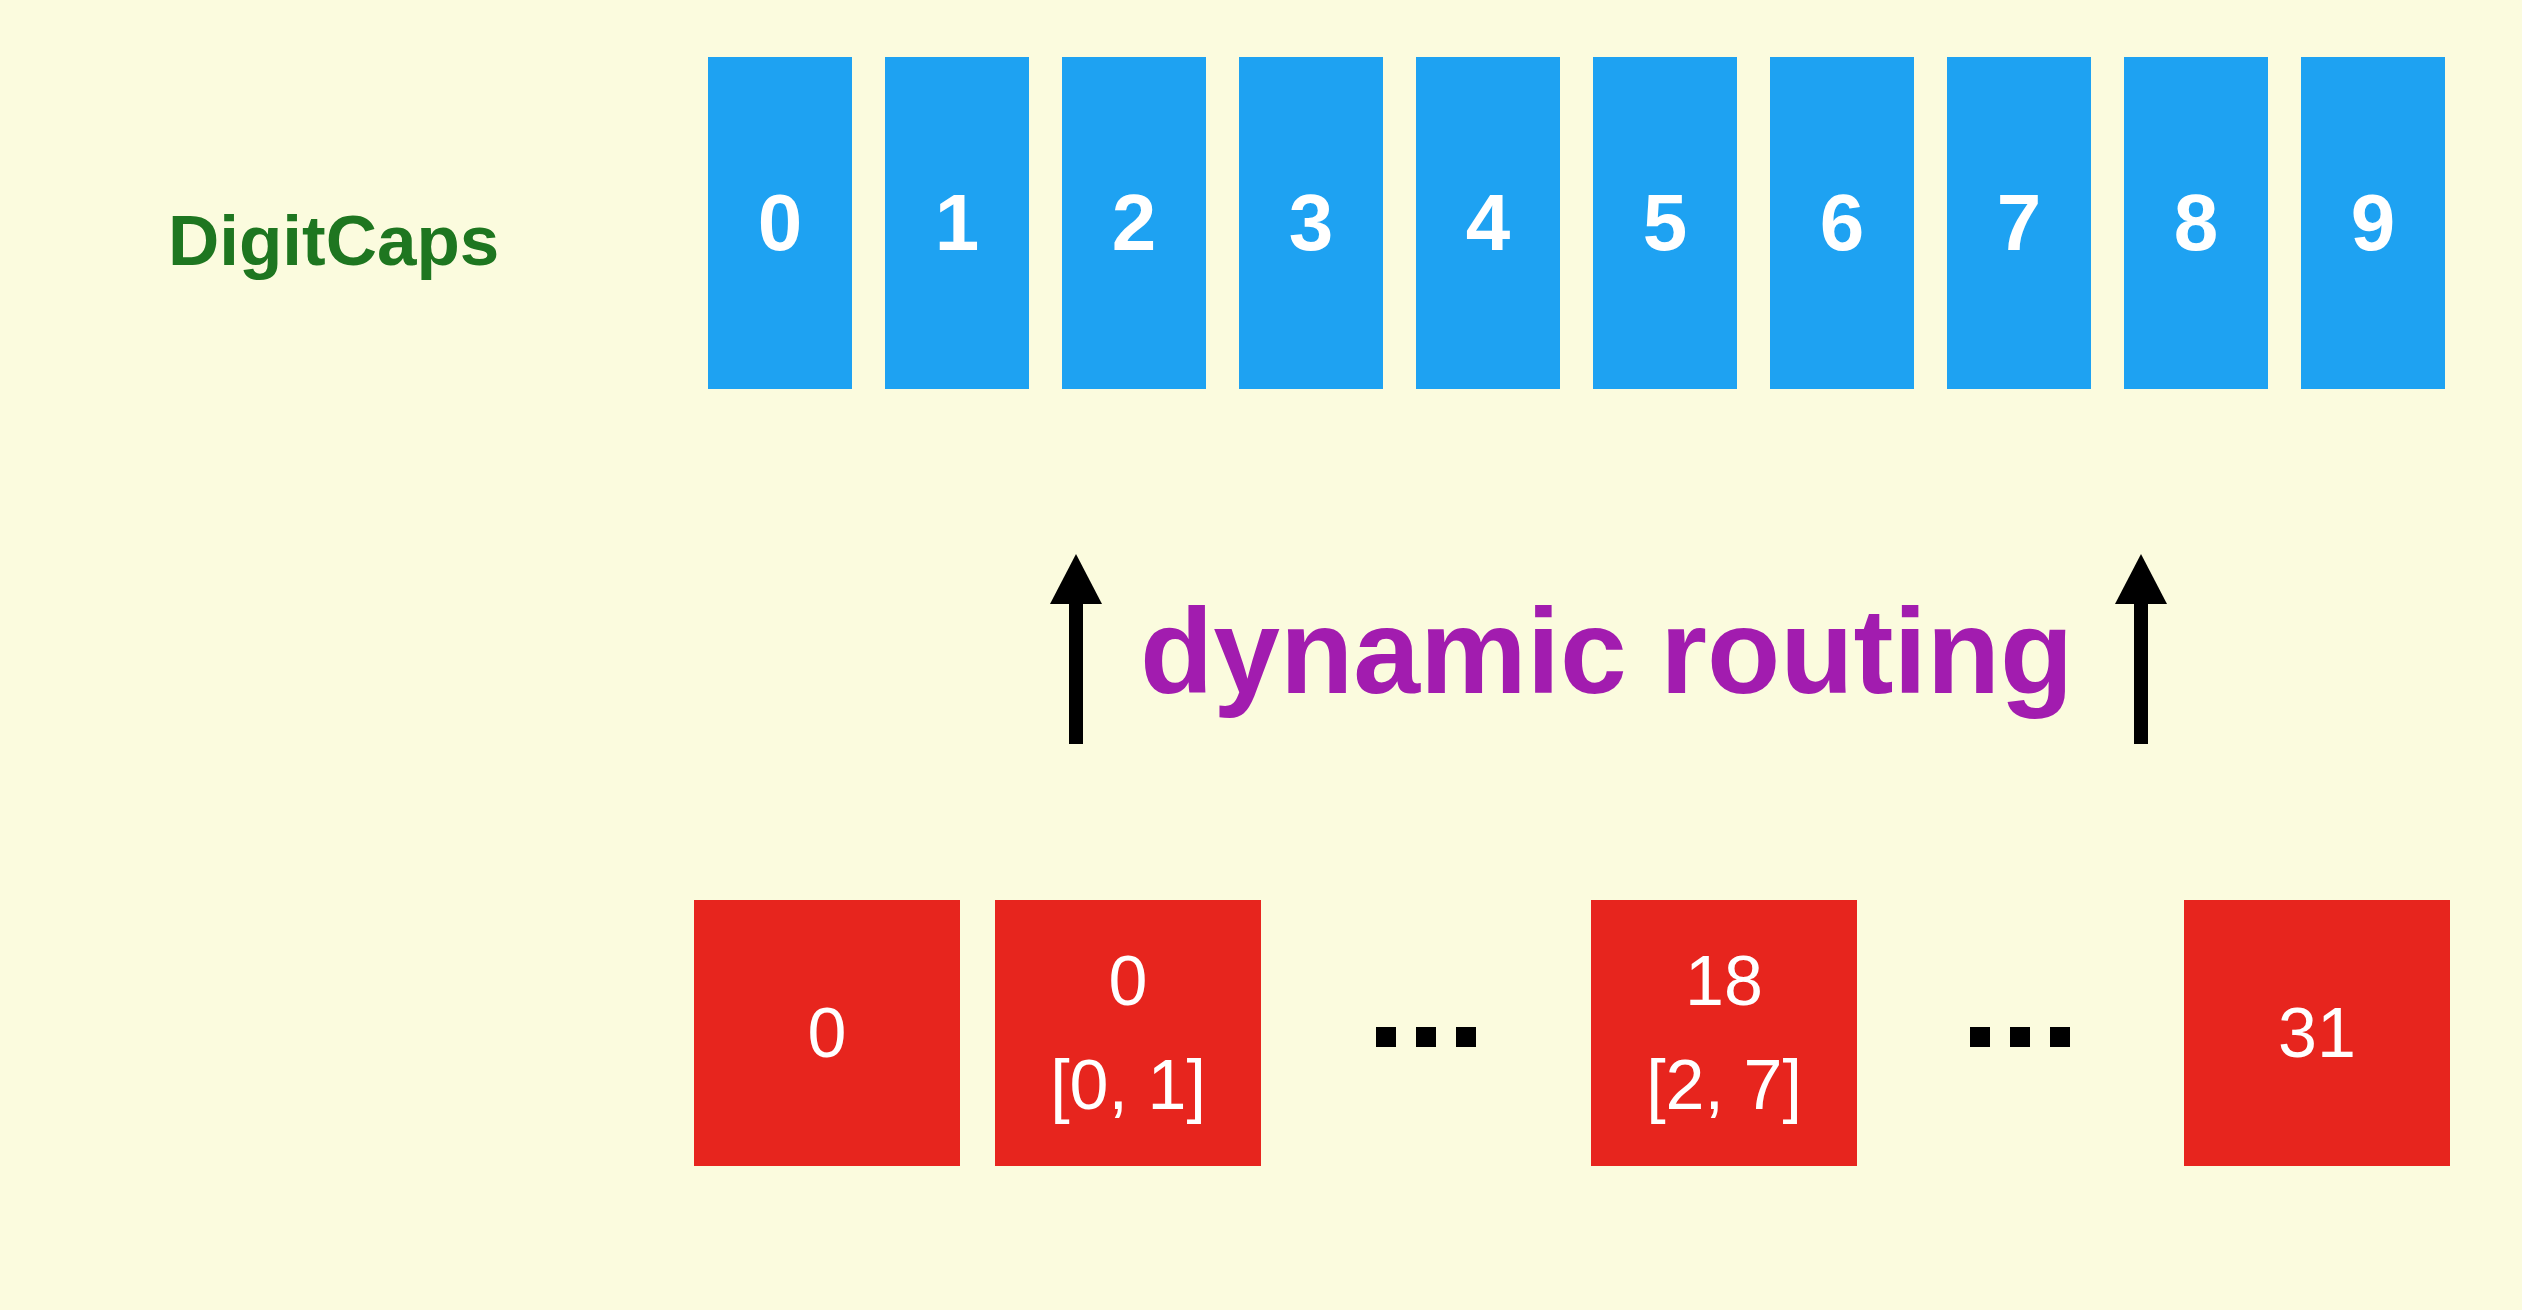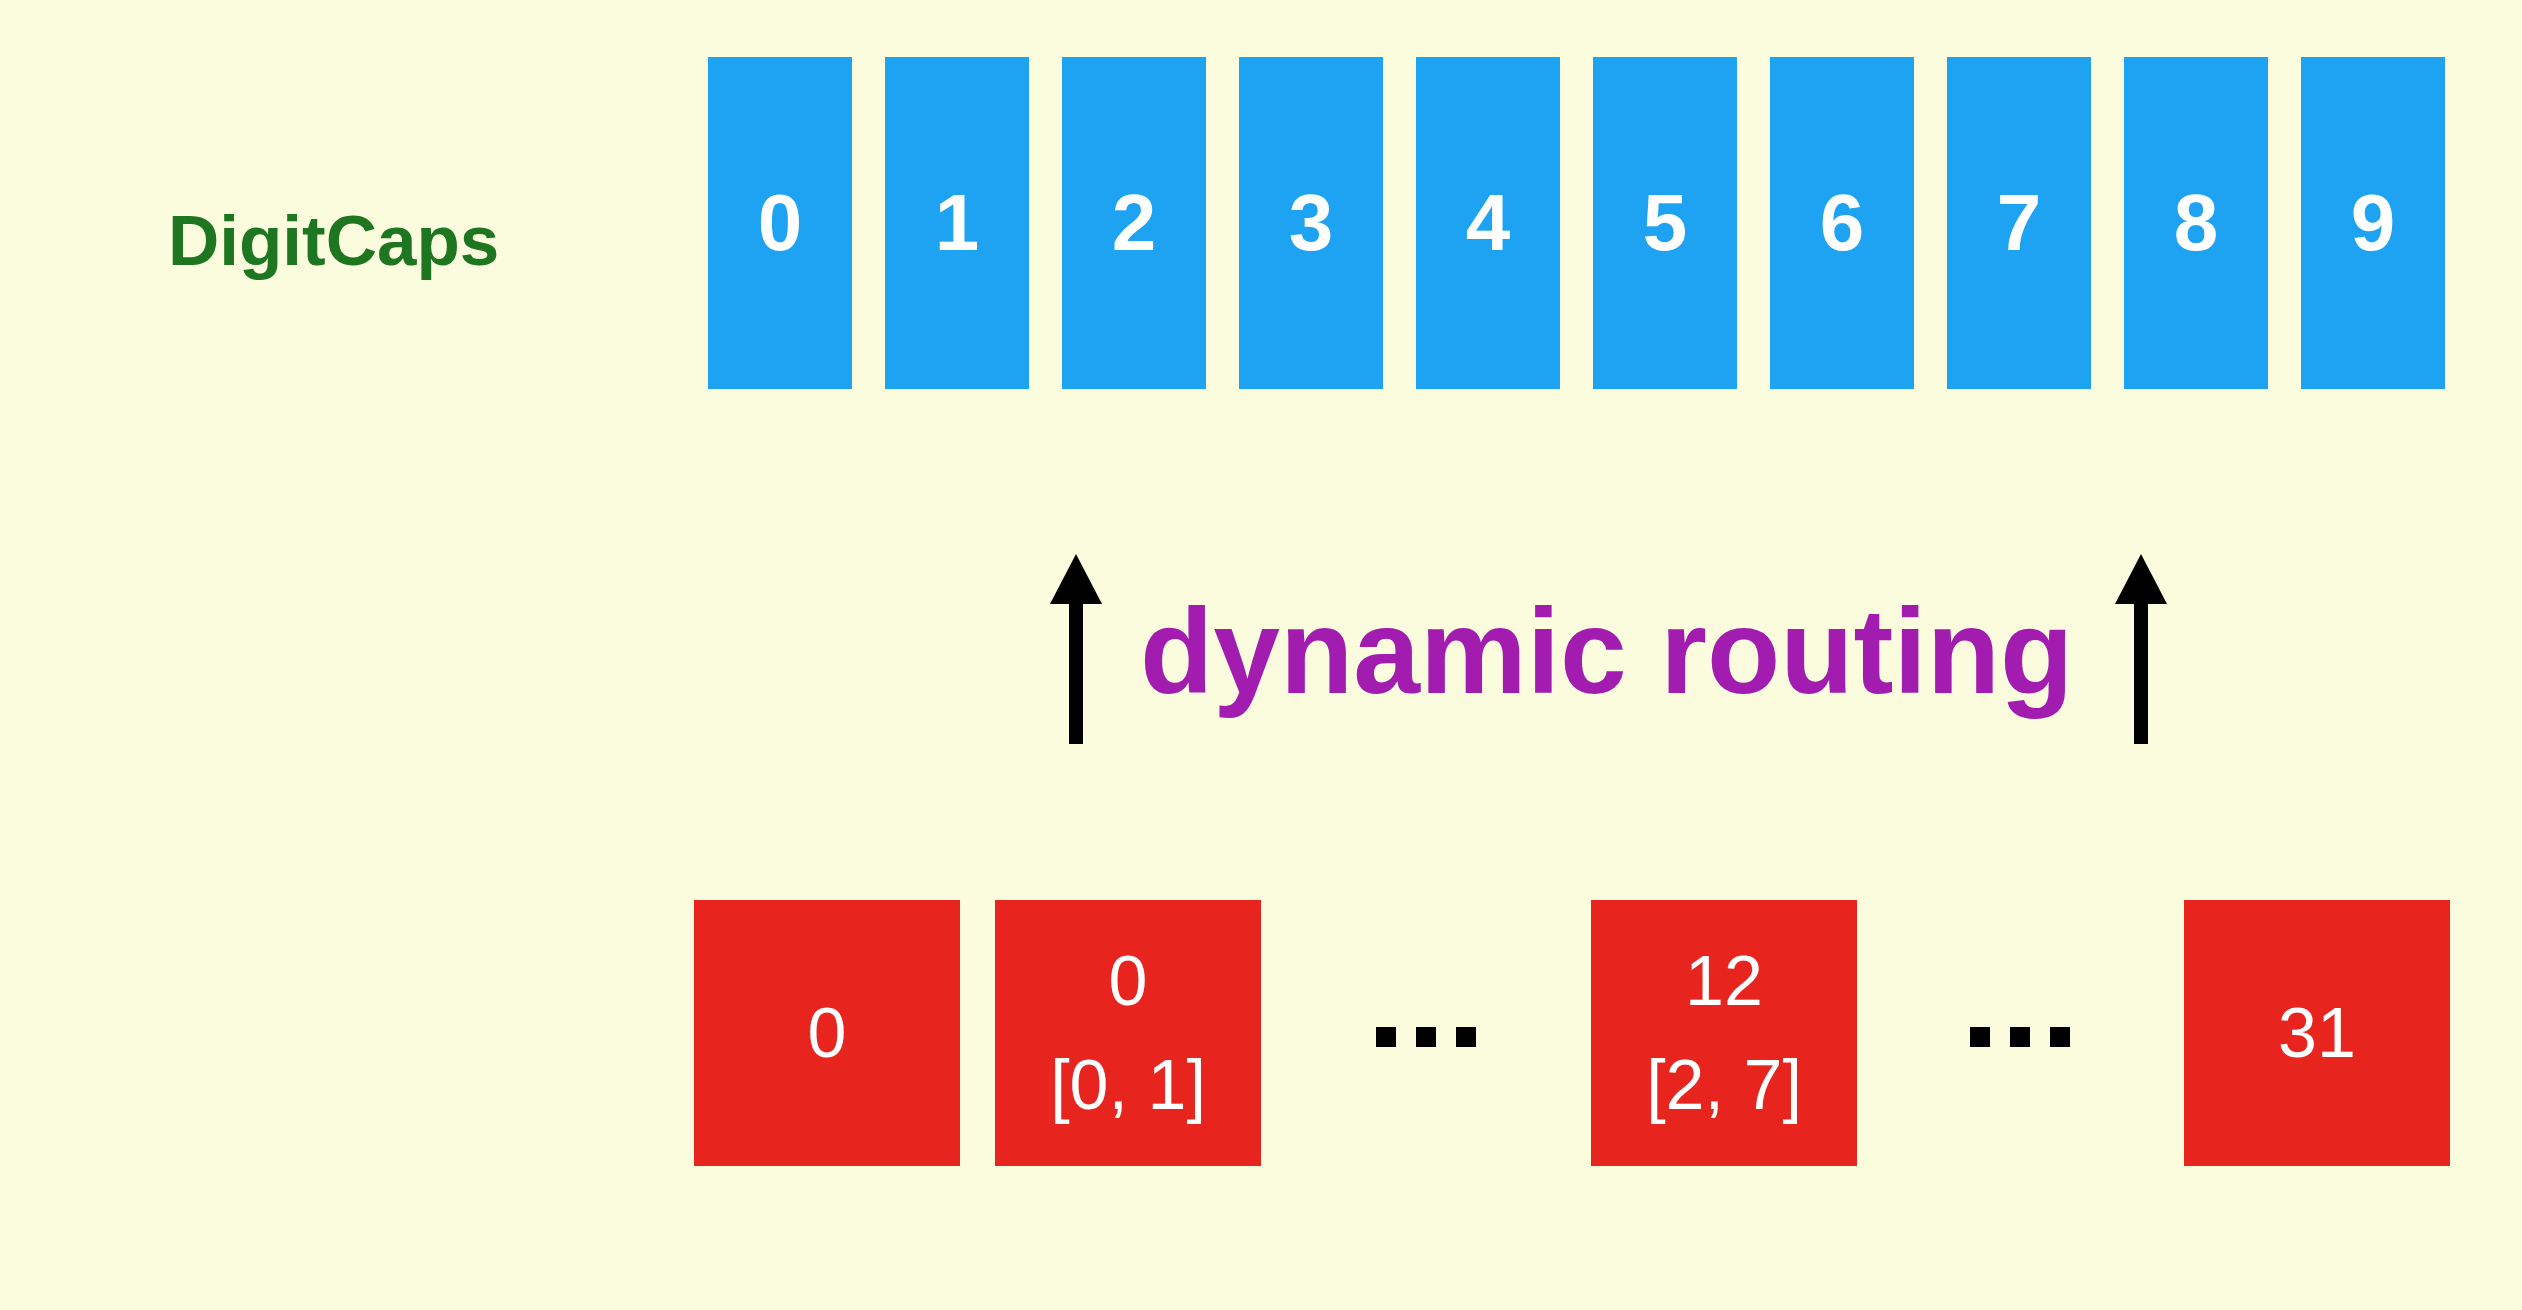--- a/index.html
+++ b/index.html
@@ -184,21 +184,21 @@
     <span>[0, 1]</span>
   </div>
 
   <div class="ellipsis-dots ellipsis-1">
     <div class="dot"></div>
     <div class="dot"></div>
     <div class="dot"></div>
   </div>
 
   <div class="primary-capsule primary-capsule-3">
-    <span>12</span>
+    <span>18</span>
     <span>[2, 7]</span>
   </div>
 
   <div class="ellipsis-dots ellipsis-2">
     <div class="dot"></div>
     <div class="dot"></div>
     <div class="dot"></div>
   </div>
 
   <div class="primary-capsule primary-capsule-4">

